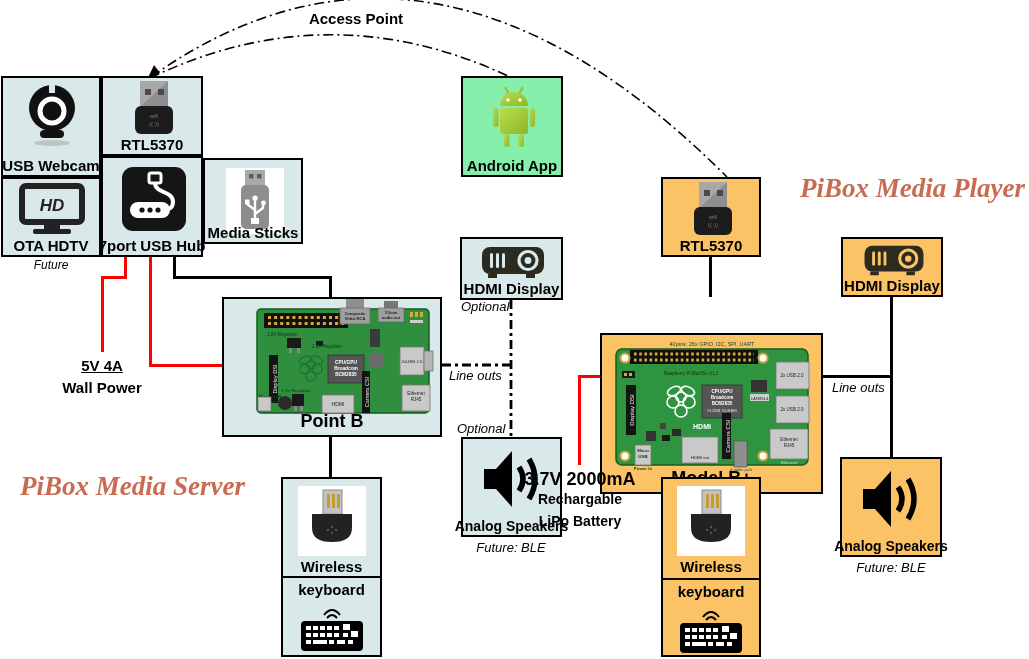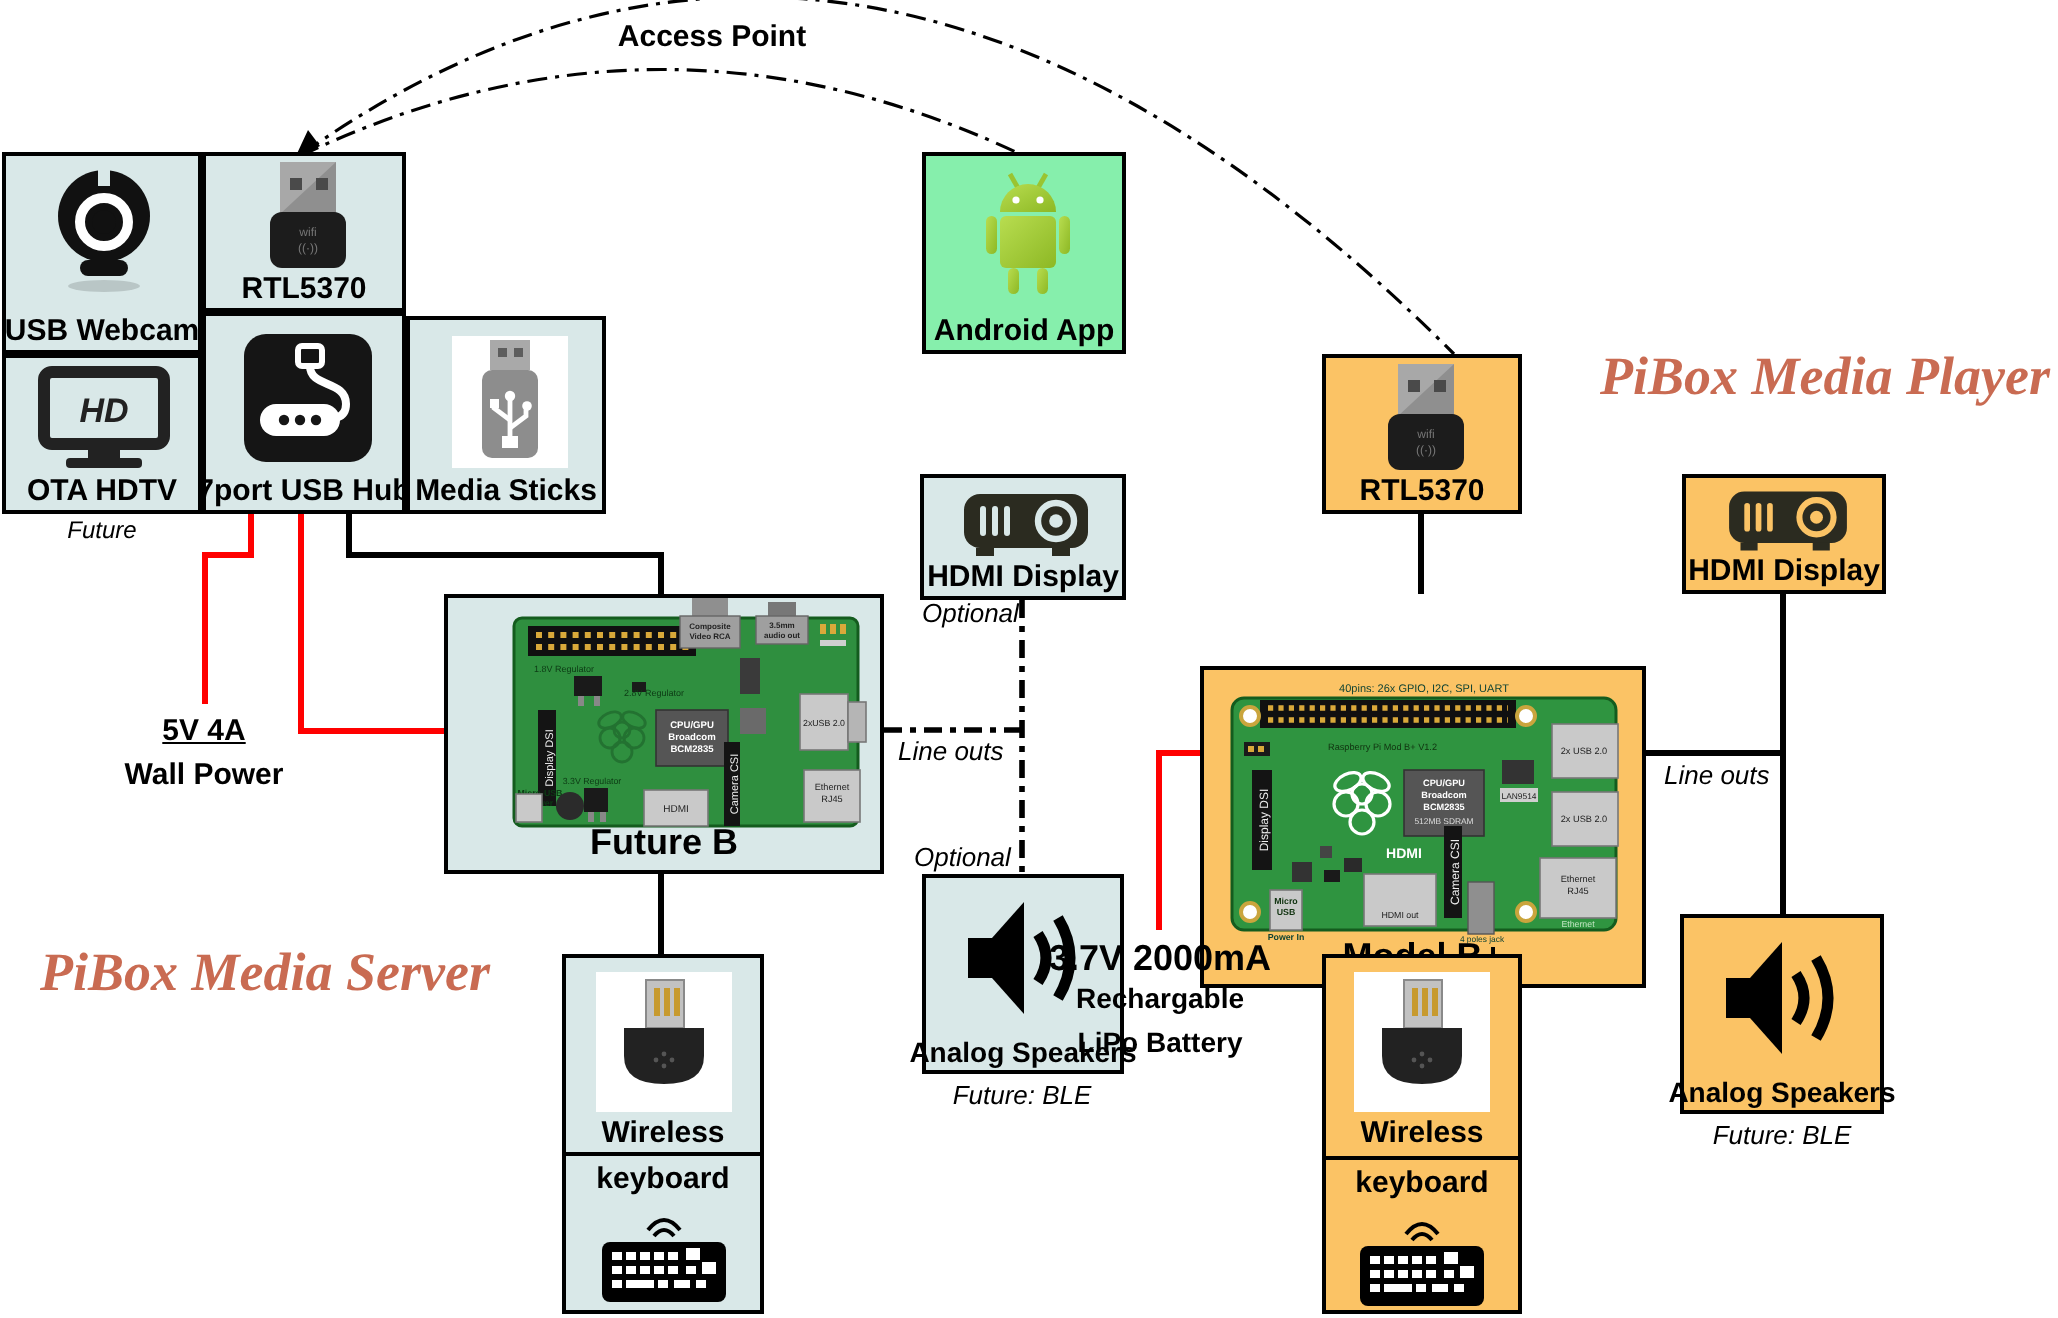--- a/index.html
+++ b/index.html
@@ -103,21 +103,21 @@
       <rect x="28" y="9" width="12" height="10" rx="2" fill="none" stroke="#fff" stroke-width="3"></rect>
       <path d="M 34 19 C 34 30 52 26 52 38 C 52 46 44 46 40 44" fill="none" stroke="#fff" stroke-width="4"></path>
       <rect x="9" y="38" width="40" height="16" rx="8" fill="#fff"></rect>
       <circle cx="21" cy="46" r="2.6" fill="#151515"></circle>
       <circle cx="29" cy="46" r="2.6" fill="#151515"></circle>
       <circle cx="37" cy="46" r="2.6" fill="#151515"></circle>
     </svg>
     <div class="box-label">7port USB Hub</div>
   </div>
 
-  <div class="box srv" style="left:203px;top:158px;width:100px;height:99px;">
+  <div class="box srv" style="left:203px;top:158px;width:100px;height:86px;">
     <svg class="icon" style="left:21px;top:8px;" width="58" height="66" viewBox="0 0 58 66">
       <rect x="0" y="0" width="58" height="66" fill="#fff"></rect>
       <rect x="19" y="2" width="20" height="15" fill="#a9a9a9"></rect>
       <rect x="23" y="6" width="4.5" height="4.5" fill="#5d5d5d"></rect>
       <rect x="31" y="6" width="4.5" height="4.5" fill="#5d5d5d"></rect>
       <rect x="15" y="17" width="28" height="44" rx="5" fill="#8d8d8d"></rect>
       <circle cx="29" cy="30" r="2.6" fill="#fff"></circle>
       <path d="M 29 32 L 29 50" stroke="#fff" stroke-width="2.4"></path>
       <path d="M 29 42 L 21 36 L 21 33" stroke="#fff" stroke-width="2.4" fill="none"></path>
       <path d="M 29 46 L 37 40 L 37 37" stroke="#fff" stroke-width="2.4" fill="none"></path>
@@ -197,21 +197,21 @@
 
       <text x="46" y="99" font-size="4.4" fill="#0c3a14" text-anchor="middle" font-weight="bold">Micro-USB</text>
       <text x="46" y="104" font-size="4.4" fill="#0c3a14" text-anchor="middle" font-weight="bold">Power</text>
       <rect x="34" y="98" width="13" height="14" fill="#c9c9c9" stroke="#777" stroke-width="0.8"></rect>
       <circle cx="61" cy="104" r="7" fill="#2b2b2b"></circle>
       <text x="72" y="93" font-size="4.4" fill="#0c3a14" text-anchor="middle">3.3V Regulator</text>
       <rect x="68" y="95" width="12" height="12" fill="#1a1a1a"></rect>
       <rect x="70" y="107" width="3" height="5" fill="#888"></rect>
         <rect x="76" y="107" width="3" height="5" fill="#888"></rect>
     </svg>
-    <div class="board-label">Future B</div>
+    <div class="board-label">Point B</div>
   </div>
 
   <div class="note" style="left:461px;top:299px;">Optional</div>
   <div class="note" style="left:457px;top:421px;">Optional</div>
   <div class="note" style="left:449px;top:368px;">Line outs</div>
 
   <div class="box srv" style="left:460px;top:237px;width:103px;height:63px;">
     <svg class="icon" style="left:18px;top:4px;" width="66" height="40" viewBox="0 0 66 40">
       <rect x="2" y="4" width="62" height="27" rx="8" fill="#2b2b20"></rect>
       <circle cx="48" cy="17.5" r="9" fill="#2b2b20" stroke="#d9e8e8" stroke-width="3.2"></circle>

